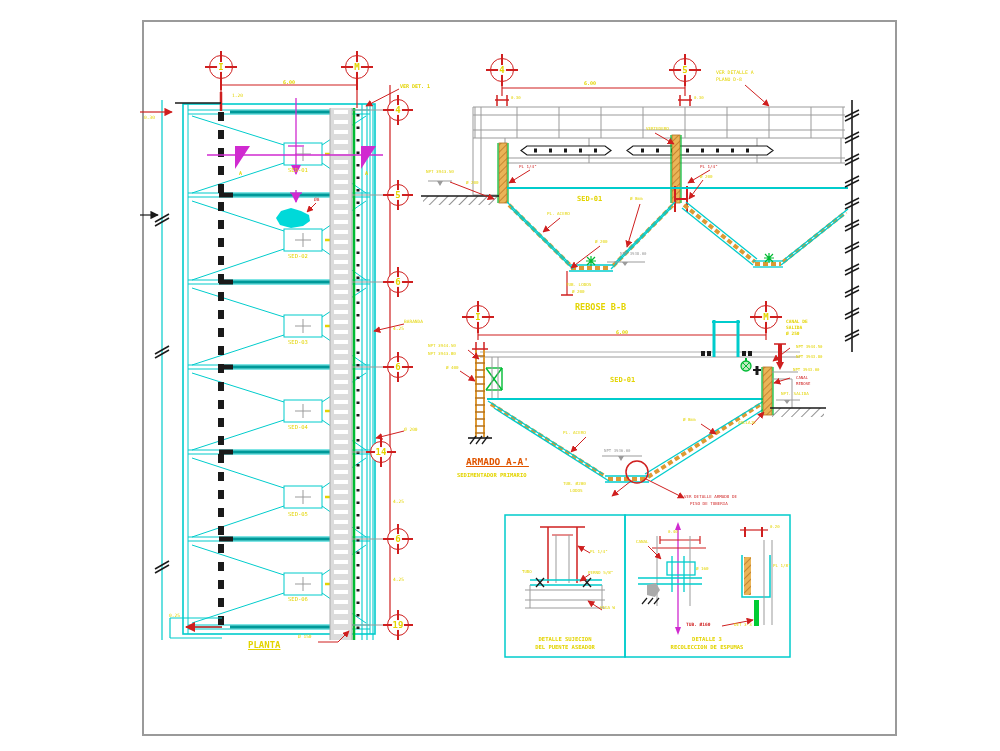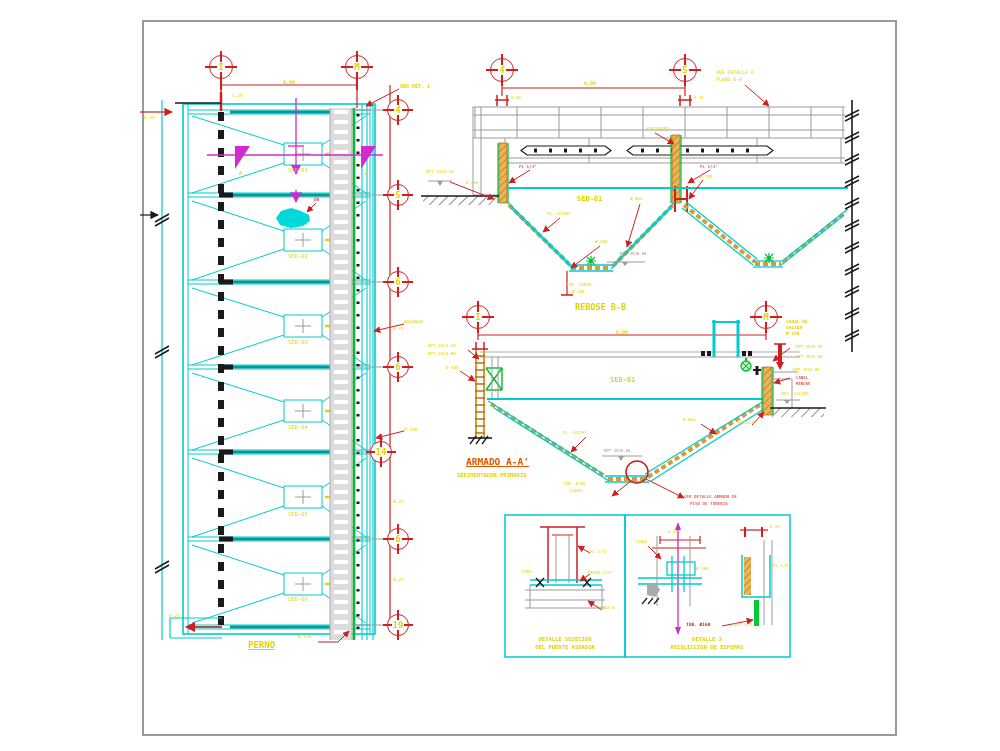--- a/index.html
+++ b/index.html
@@ -564,21 +564,21 @@
       <path d="M742,555 L742,597 L770,597 L770,555" fill="none" stroke="#00cccc" stroke-width="1.5"></path>
       <rect x="744" y="557" width="7" height="38" fill="url(#hO)" stroke="none"></rect>
       <rect x="754" y="600" width="5" height="26" fill="#00cc33"></rect>
       <line x1="764" y1="540" x2="764" y2="625" stroke="#9b9b9b" stroke-width="1"></line>
       <line x1="772" y1="540" x2="772" y2="625" stroke="#9b9b9b" stroke-width="1"></line>
       <line x1="722" y1="626" x2="753" y2="620" stroke="#cf1f1f" stroke-width="1" marker-end="url(#ar)"></line>
     </g>
   </g>
 </svg>
 
-<div class="t c-y bold und" style="left:248px;top:641px;font-size:9px">PERNO</div>
+<div class="t c-y bold und" style="left:248px;top:641px;font-size:9px">PLANTA</div>
 <div class="t c-y bold" style="left:575px;top:303px;font-size:8.5px">REBOSE B-B</div>
 <div class="t c-o bold und" style="left:466px;top:457px;font-size:9.5px">ARMADO A-A'</div>
 <div class="t c-y bold" style="left:457px;top:473px;font-size:5.5px">SEDIMENTADOR PRIMARIO</div>
 <div class="t c-y bold ctr" style="left:565px;top:637px;font-size:5.5px">DETALLE SUJECION</div>
 <div class="t c-y bold ctr" style="left:565px;top:645px;font-size:5.5px">DEL PUENTE ASEADOR</div>
 <div class="t c-y bold ctr" style="left:707px;top:637px;font-size:5.5px">DETALLE 3</div>
 <div class="t c-y bold ctr" style="left:707px;top:645px;font-size:5.5px">RECOLECCION DE ESPUMAS</div>
 
 <div id="annot">
       <span class="lbl c-y ctr" style="left: 298px; top: 168px; font-size: 5.5px;">SED-01</span>

